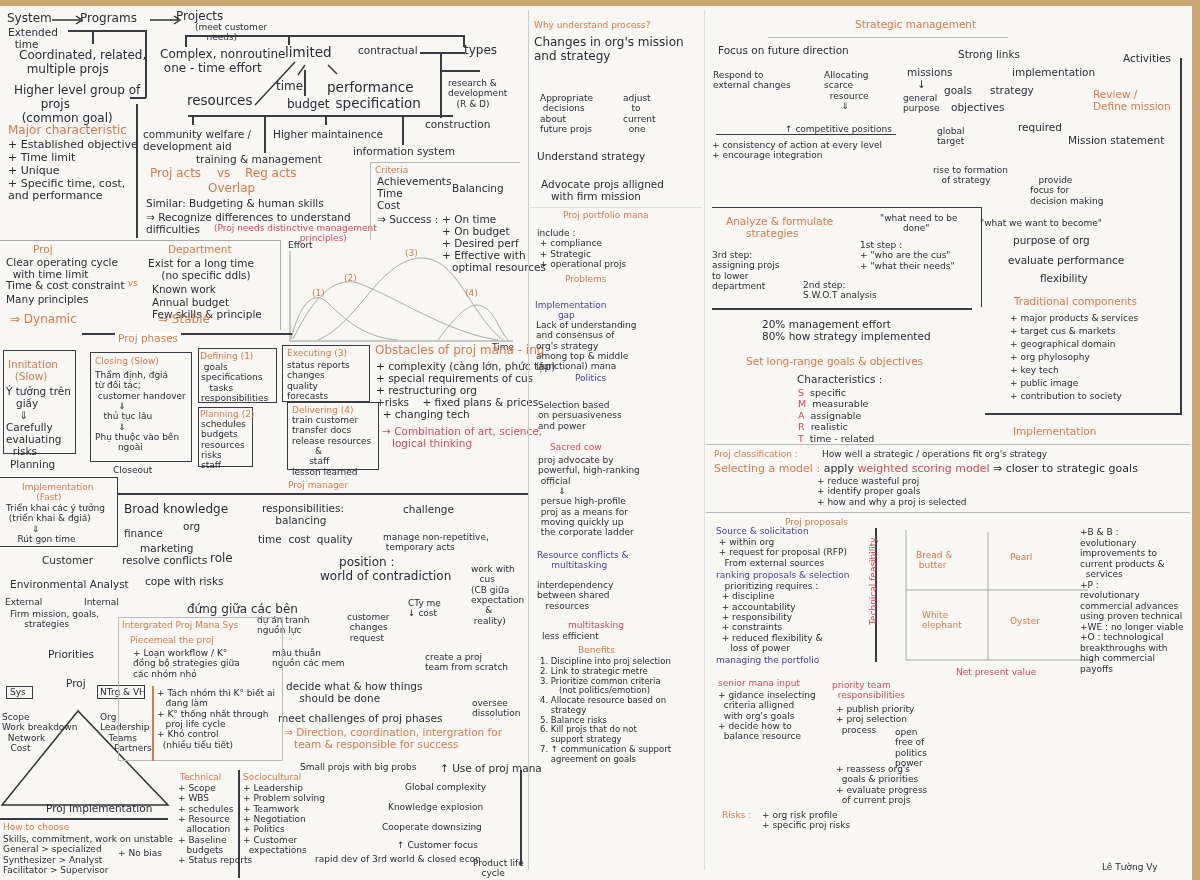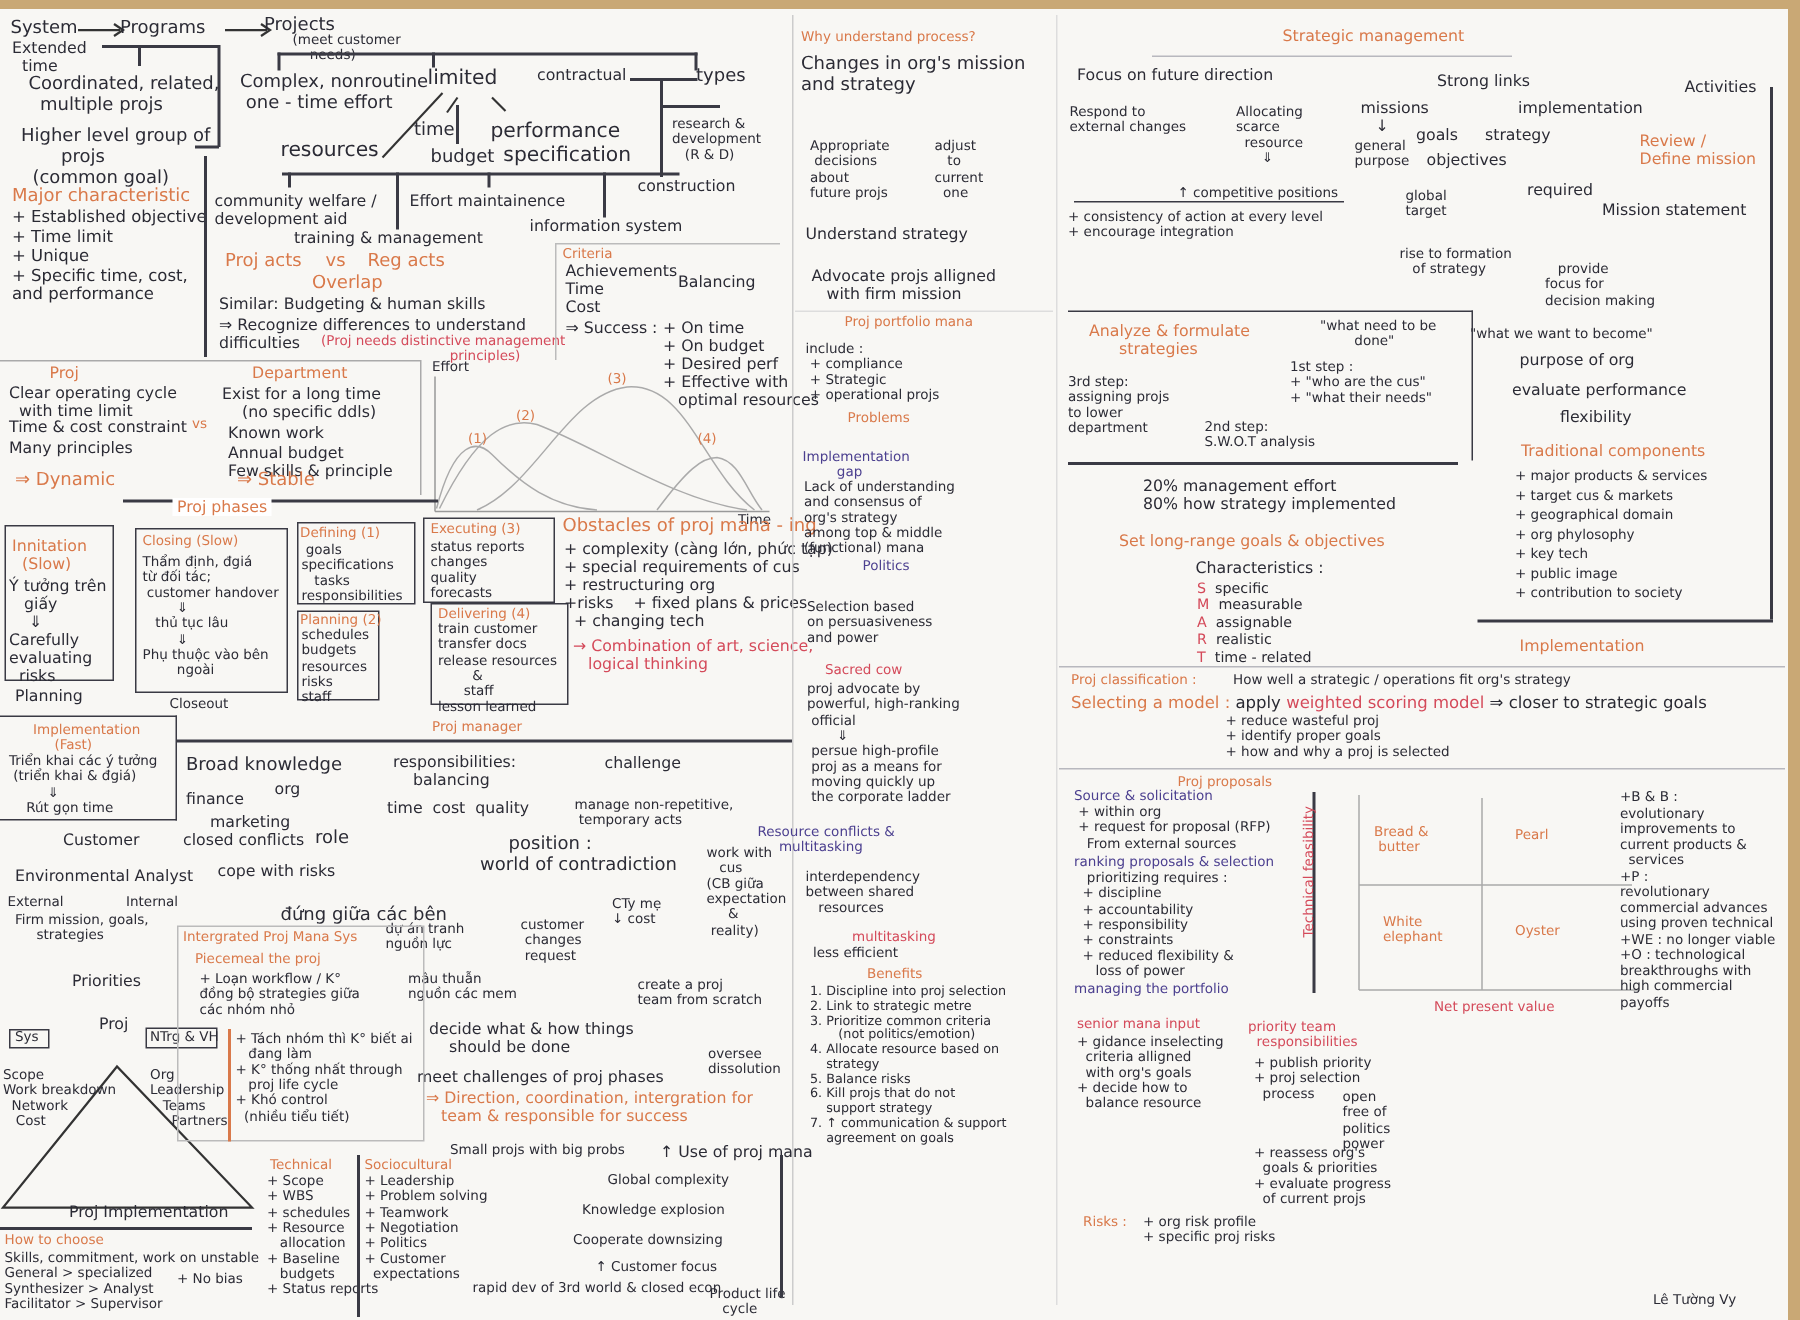--- a/index.html
+++ b/index.html
@@ -97,21 +97,21 @@
 development
    (R &amp; D)</div>
 <div class="hl" style="left:188px;top:115px;width:265px"></div>
 <div class="vl" style="left:192px;top:115px;height:10px"></div>
 <div class="vl" style="left:264px;top:115px;height:38px"></div>
 <div class="vl" style="left:325px;top:115px;height:10px"></div>
 <div class="vl" style="left:402px;top:115px;height:30px"></div>
 <div class="t" style="left:425px;top:118px">construction</div>
 <div class="t" style="left:143px;top:128px">community welfare /
 development aid</div>
-<div class="t" style="left:273px;top:128px">Effort maintainence</div>
+<div class="t" style="left:273px;top:128px">Higher maintainence</div>
 <div class="t" style="left:353px;top:145px">information system</div>
 <div class="t" style="left:196px;top:153px">training &amp; management</div>
 
 <div class="t m or" style="left:150px;top:167px">Proj acts</div>
 <div class="t m or" style="left:217px;top:167px">vs</div>
 <div class="t m or" style="left:245px;top:167px">Reg acts</div>
 <div class="t m or" style="left:208px;top:182px">Overlap</div>
 <div class="t" style="left:146px;top:197px">Similar: Budgeting &amp; human skills</div>
 <div class="t" style="left:146px;top:211px">⇒ Recognize differences to understand
 difficulties</div>
@@ -264,21 +264,21 @@
 Synthesizer &gt; Analyst
 Facilitator &gt; Supervisor</div>
 <div class="t s" style="left:118px;top:848px">+ No bias</div>
 
 <div class="t s or" style="left:288px;top:480px">Proj manager</div>
 <div class="hl" style="left:118px;top:493px;width:410px"></div>
 <div class="t m" style="left:124px;top:503px">Broad knowledge</div>
 <div class="t" style="left:124px;top:527px">finance</div>
 <div class="t" style="left:183px;top:520px">org</div>
 <div class="t" style="left:140px;top:542px">marketing</div>
-<div class="t" style="left:122px;top:554px">closed conflicts</div>
+<div class="t" style="left:122px;top:554px">resolve conflicts</div>
 <div class="t m" style="left:210px;top:552px">role</div>
 <div class="t" style="left:145px;top:575px">cope with risks</div>
 <div class="t m" style="left:187px;top:603px">đứng giữa các bên</div>
 <div class="t" style="left:262px;top:502px">responsibilities:
     balancing</div>
 <div class="t" style="left:258px;top:533px">time  cost  quality</div>
 <div class="t" style="left:403px;top:503px">challenge</div>
 <div class="t s" style="left:383px;top:532px">manage non-repetitive,
  temporary acts</div>
 <div class="t m" style="left:320px;top:556px">     position :
@@ -386,21 +386,21 @@
 and power</div>
 <div class="t s rd" style="left:550px;top:442px">Sacred cow</div>
 <div class="t s" style="left:538px;top:455px">proj advocate by
 powerful, high-ranking
  official
        ⇓
  persue high-profile
  proj as a means for
  moving quickly up
  the corporate ladder</div>
-<div class="t s pu" style="left:505px;top:550px">Resource conflicts &amp;
+<div class="t s pu" style="left:537px;top:550px">Resource conflicts &amp;
      multitasking</div>
 <div class="t s" style="left:537px;top:580px">interdependency
 between shared
    resources</div>
 <div class="t s rd" style="left:568px;top:620px">multitasking</div>
 <div class="t s" style="left:542px;top:631px">less efficient</div>
 <div class="t s or" style="left:578px;top:645px">Benefits</div>
 <ul class="list" style="position:absolute;left:540px;top:657px;font-size:8.5px;line-height:1.15">
   <li>1. Discipline into proj selection</li>
   <li>2. Link to strategic metre</li>

